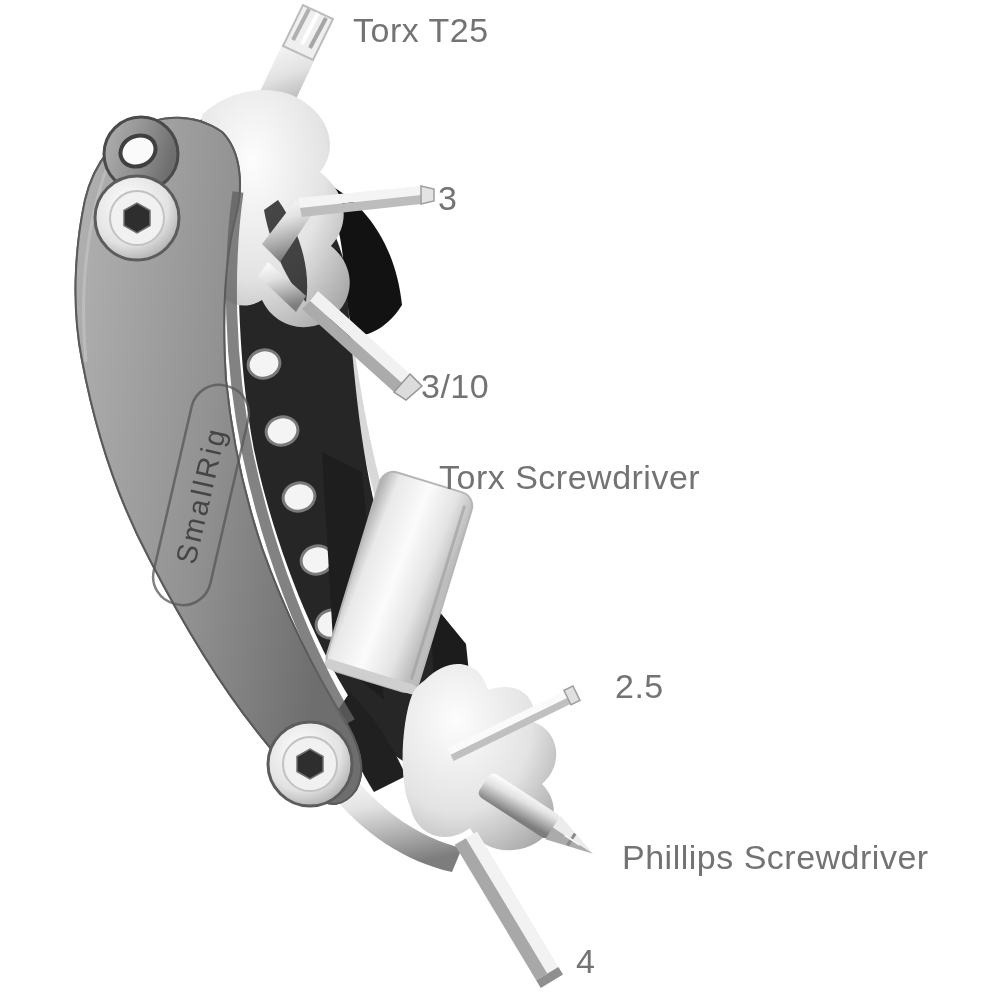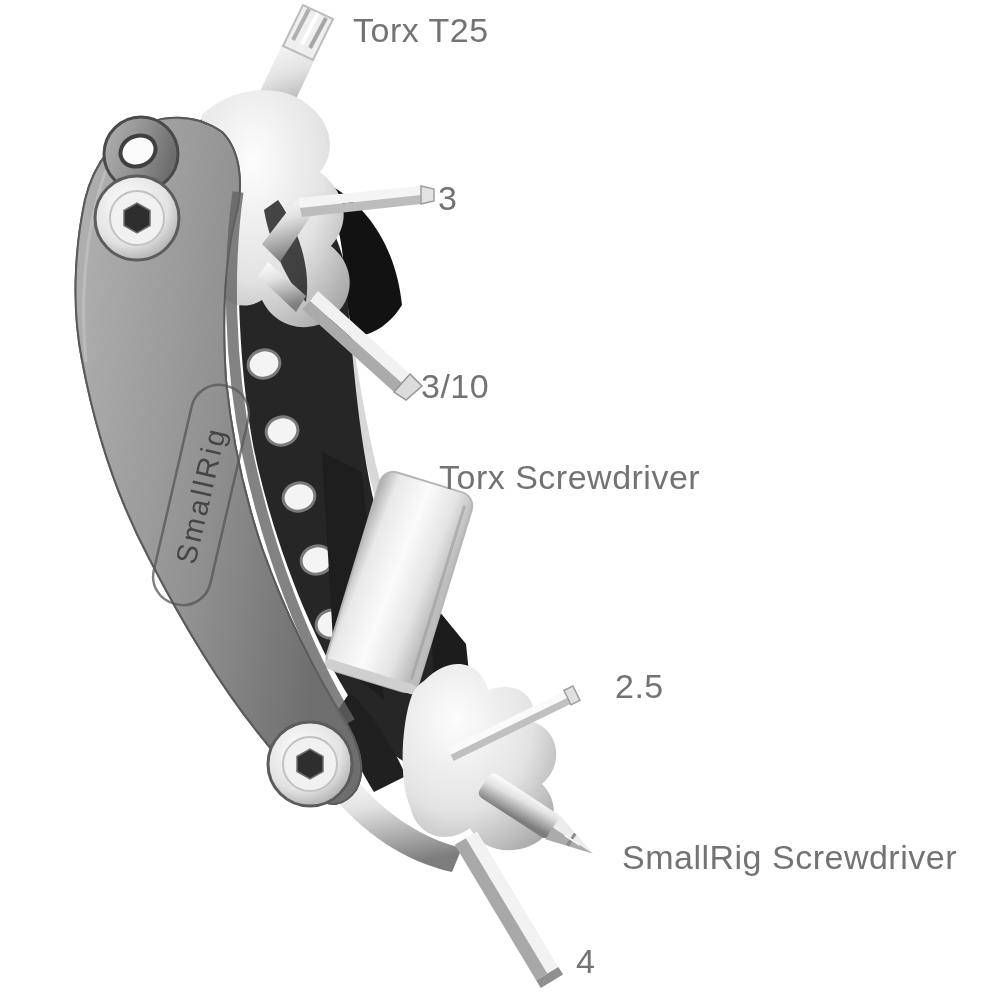--- a/index.html
+++ b/index.html
@@ -180,15 +180,15 @@
         <polygon points="297,756.5 310,749 323,756.5 323,771.5 310,779 297,771.5" fill="#2e2e2e" stroke="#6f6f6f" stroke-width="1.5"></polygon>
       </g>
     </g>
   </svg>
 
   <div class="callout co-torx">Torx T25</div>
   <div class="callout co-hex3">3</div>
   <div class="callout co-hex316">3/10</div>
   <div class="callout co-flat">Torx Screwdriver</div>
   <div class="callout co-hex25">2.5</div>
-  <div class="callout co-phillips">SmallRig Screwdriver</div>
+  <div class="callout co-phillips">Phillips Screwdriver</div>
   <div class="callout co-hex4">4</div>
 </div>
 
 </body></html>

